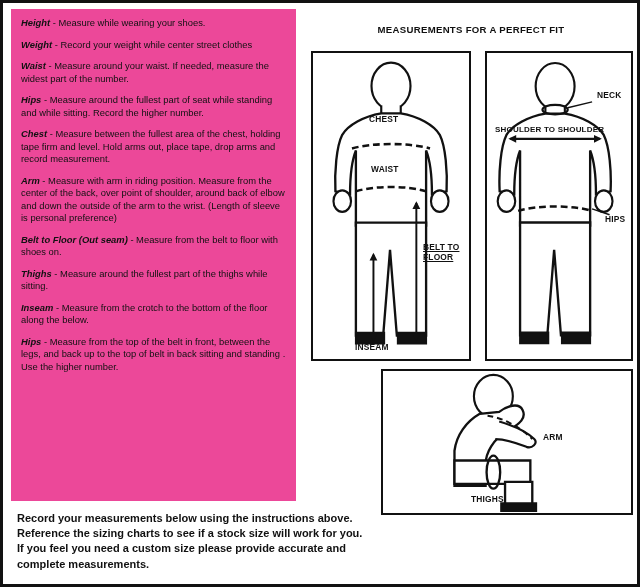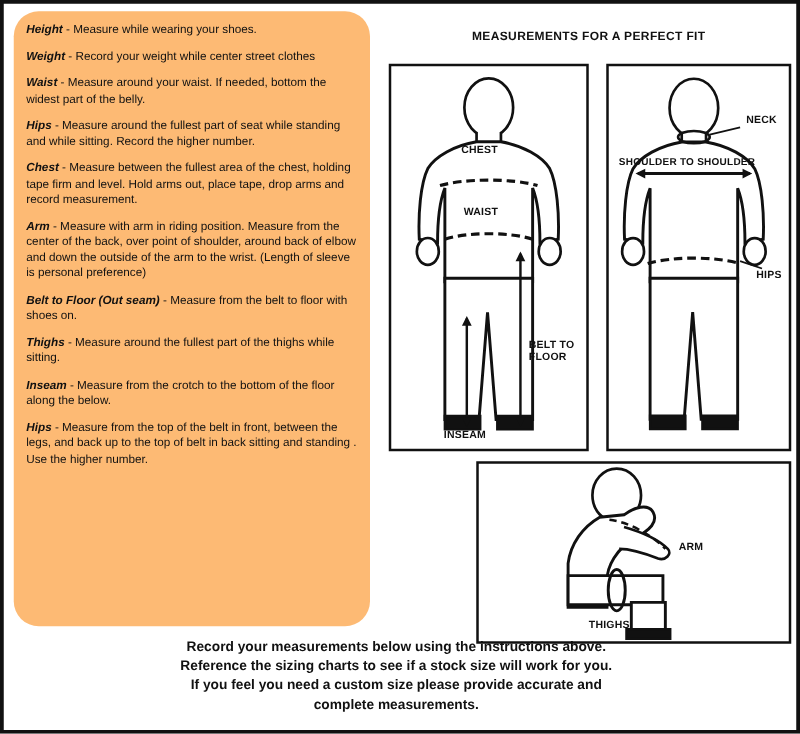--- a/index.html
+++ b/index.html
@@ -14,24 +14,23 @@
   .page{
     position:absolute;inset:0;
     border:3px solid #111;
     box-sizing:border-box;
   }
   
   .left-panel{
     position:absolute;
     left:8px;top:6px;
     width:285px;height:492px;
-    background:#fdba74;
+    background:#ec4899;
     box-sizing:border-box;
     padding:8px 10px 4px 10px;
-    border-radius:20px;
   }
   .instr{
     font-size:9.4px;
     line-height:1.33;
     margin:0 0 9px 0;
     text-align:left;
   }
   .instr b{
     font-style:italic;
     font-weight:bold;
@@ -71,33 +70,32 @@
     color:#111;
   }
   
   .bottom{
     position:absolute;
     left:14px;top:508px;
     width:600px;
     font-size:11px;
     line-height:1.38;
     font-weight:bold;
-    text-align:center;
   }
   .bottom p{margin:0;}
 </style>
 </head>
 <body>
 
 <div class="page">
 
   <div class="left-panel">
     <p class="instr"><b>Height</b><span> - Measure while wearing your shoes.</span></p>
     <p class="instr"><b>Weight</b><span> - Record your weight while center street clothes</span></p>
-    <p class="instr"><b>Waist</b><span> - Measure around your waist.  If needed, bottom the widest part of the belly.</span></p>
+    <p class="instr"><b>Waist</b><span> - Measure around your waist.  If needed, measure the widest part of the number.</span></p>
     <p class="instr"><b>Hips</b><span> - Measure around the fullest part of seat while standing and while sitting. Record the higher number.</span></p>
     <p class="instr"><b>Chest</b><span> - Measure between the fullest area of the chest, holding tape firm and level. Hold arms out, place tape, drop arms and record measurement.</span></p>
     <p class="instr"><b>Arm</b><span> - Measure with arm in riding position. Measure from the center of the back, over point of shoulder, around back of elbow and down the outside of the arm to the wrist. (Length of sleeve is  personal preference)</span></p>
     <p class="instr"><b>Belt to Floor (Out seam)</b><span> - Measure from the belt to floor with shoes on.</span></p>
     <p class="instr"><b>Thighs</b><span> - Measure around the fullest  part of the thighs while sitting.</span></p>
     <p class="instr"><b>Inseam</b><span> - Measure from the crotch to the bottom of the floor along the below.</span></p>
     <p class="instr"><b>Hips</b><span> - Measure from the top of the belt in front, between the legs, and back up to the top of belt in back sitting and standing . Use the higher number.</span></p>
   </div>
 
   <div class="right-col">
@@ -130,21 +128,21 @@
         <line x1="106" y1="152" x2="106" y2="292" stroke="#111" stroke-width="2"></line>
         <path d="M106 150 L102 158 L110 158 Z" fill="#111"></path>
         <path d="M106 294 L102 286 L110 286 Z" fill="#111"></path>
 
         <line x1="62" y1="205" x2="62" y2="292" stroke="#111" stroke-width="2"></line>
         <path d="M62 203 L58 211 L66 211 Z" fill="#111"></path>
         <path d="M62 294 L58 286 L66 286 Z" fill="#111"></path>
       </svg>
       <span class="lbl" style="left:56px;top:62px;">CHEST</span>
       <span class="lbl" style="left:58px;top:112px;">WAIST</span>
-      <span class="lbl" style="left:110px;top:218px;">BELT TO
+      <span class="lbl" style="left:110px;top:190px;text-decoration:underline;">BELT TO
 FLOOR</span>
       <span class="lbl" style="left:42px;top:290px;">INSEAM</span>
     </div>
 
     <div class="fig" id="fig-back">
       <svg viewBox="0 0 148 310" xmlns="http://www.w3.org/2000/svg">
 
         <ellipse cx="70" cy="32" rx="20" ry="24" fill="#fff" stroke="#111" stroke-width="2.2"></ellipse>
 
         <path d="M60 52 L60 62 L80 62 L80 52" fill="#fff" stroke="#111" stroke-width="2.2"></path>

